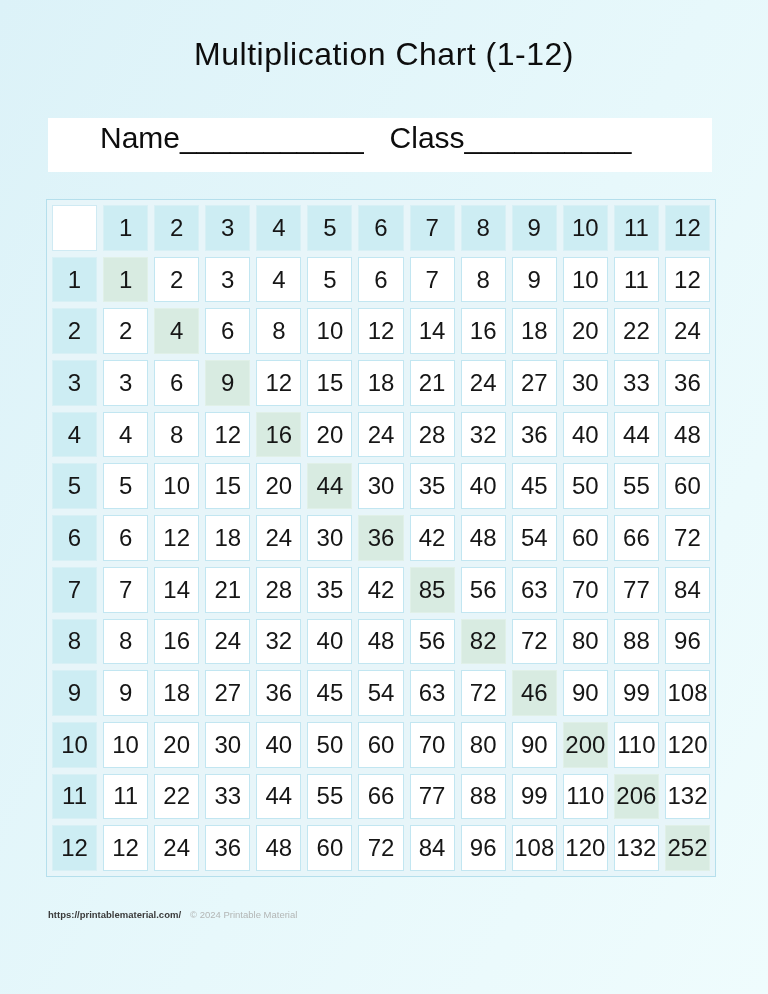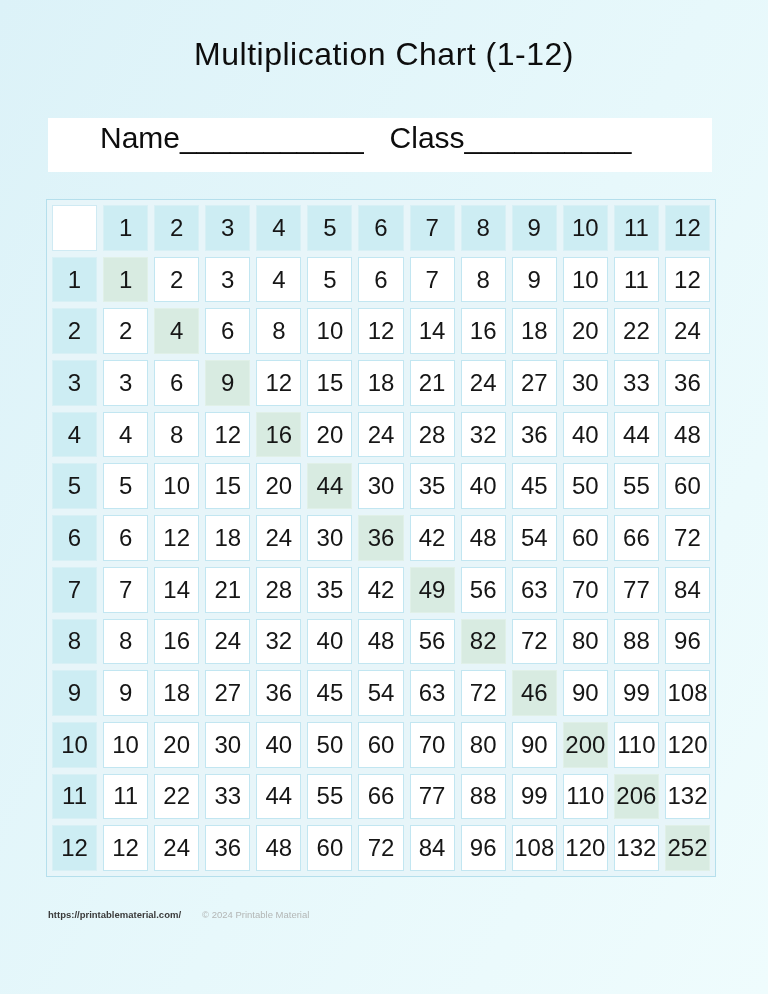--- a/index.html
+++ b/index.html
@@ -90,21 +90,21 @@
     top: 909px;
     font-size: 9.5px;
     white-space: nowrap;
   }
   .footer .url {
     color: #3a3a3a;
     font-weight: 700;
   }
   .footer .copy {
     color: #b3b6b5;
-    margin-left: 21px;
+    margin-left: 9px;
   }
 </style>
 </head>
 <body>
 
 <div class="page" style="--page-bg-start: #dcf2f8; --page-bg-mid: #e7f8fb; --page-bg-end: #effcfd; --grid-bg: #e7f5f9; --grid-border: #b5dfec; --cell-bg: #ffffff; --cell-border: #c2e6f1; --corner-border: #cfeaf3; --header-cell-bg: #cdedf3; --header-cell-border: #d8f0f5; --diagonal-cell-bg: #d8ebe1; --diagonal-cell-border: #e0f0e8; --text-color: #161616;">
 
   <h1 class="title">Multiplication Chart (1-12)</h1>
 
   <div class="namebar"><span>Name</span><span class="line">___________</span><span class="classlbl">Class</span><span class="line">__________</span></div>
@@ -201,21 +201,21 @@
       <div class="cell">60</div>
       <div class="cell">66</div>
       <div class="cell">72</div>
       <div class="cell hdr">7</div>
       <div class="cell">7</div>
       <div class="cell">14</div>
       <div class="cell">21</div>
       <div class="cell">28</div>
       <div class="cell">35</div>
       <div class="cell">42</div>
-      <div class="cell diag">49</div>
+      <div class="cell diag">85</div>
       <div class="cell">56</div>
       <div class="cell">63</div>
       <div class="cell">70</div>
       <div class="cell">77</div>
       <div class="cell">84</div>
       <div class="cell hdr">8</div>
       <div class="cell">8</div>
       <div class="cell">16</div>
       <div class="cell">24</div>
       <div class="cell">32</div>

